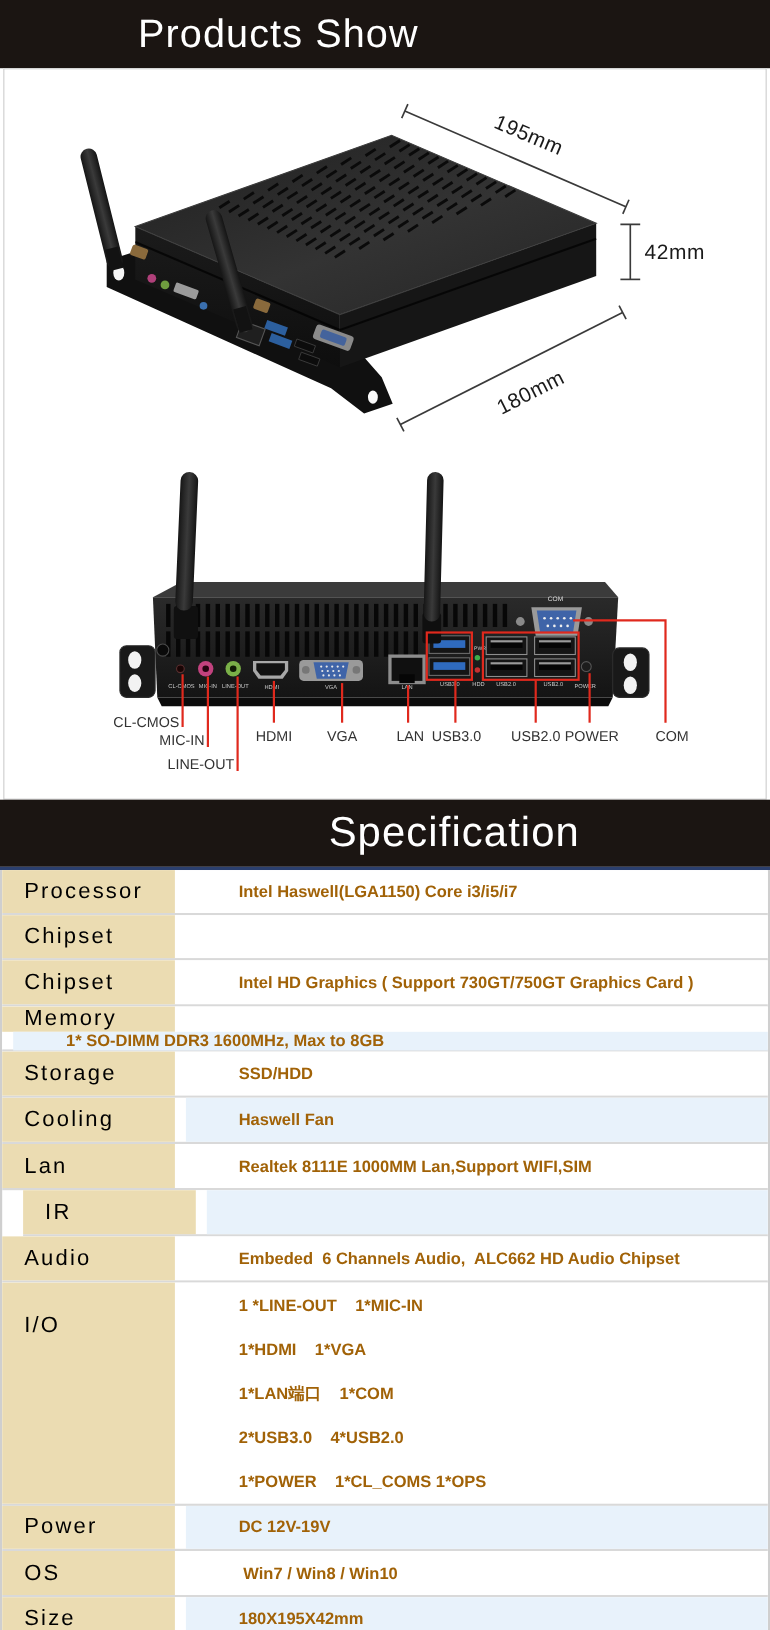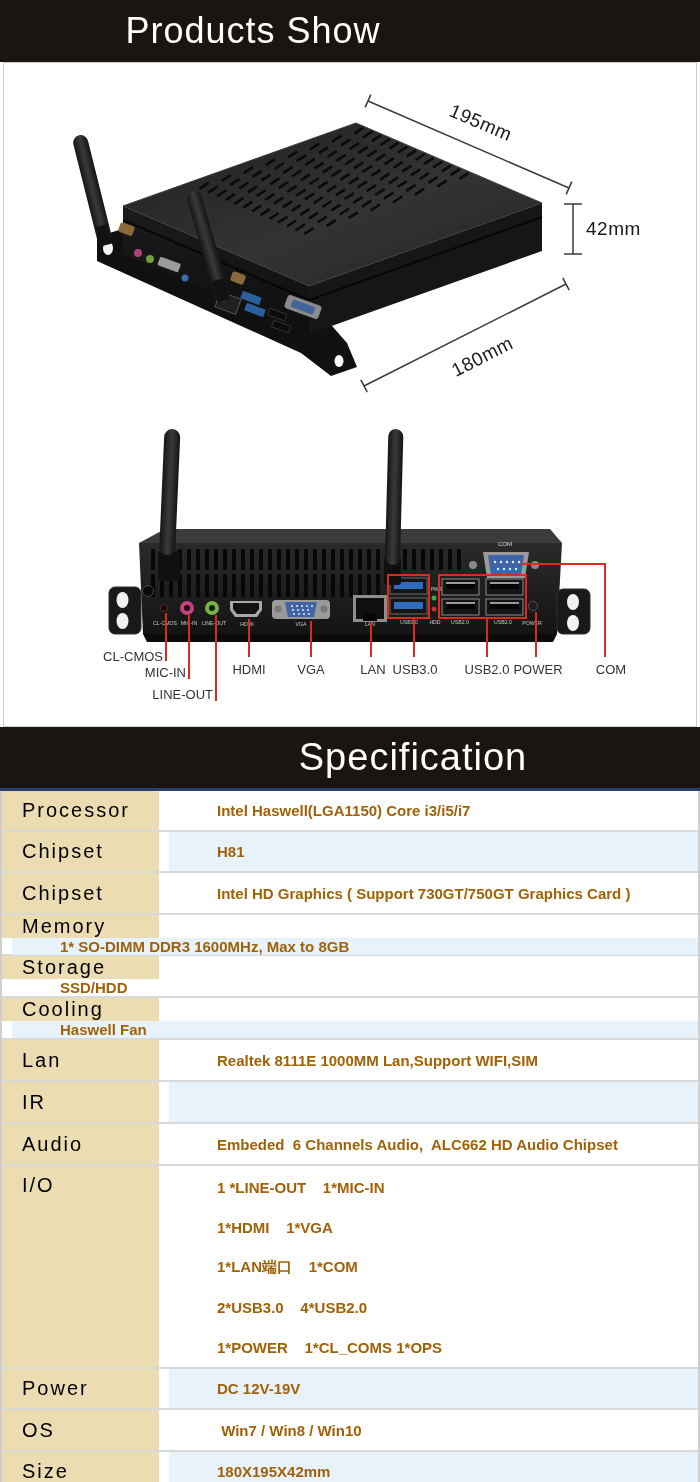--- a/index.html
+++ b/index.html
@@ -14,21 +14,21 @@
     border:1px solid #cccccc;box-sizing:border-box;}
   .photos svg{display:block;}
   
   .spec-table{position:absolute;left:0;top:791px;width:700px;border-left:2px solid #cfcfcf;border-right:2px solid #cfcfcf;box-sizing:border-box;}
   .spec-row{display:flex;border-bottom:2px solid #d9d9d9;background:#fff;}
   .spec-label{width:157px;min-width:157px;background:#ebdcb2;display:flex;align-items:center;
     padding-left:20px;box-sizing:border-box;font-size:20px;letter-spacing:2px;color:#000000;}
   .spec-value{flex:1;margin-left:10px;display:flex;flex-direction:column;justify-content:center;
     padding-left:48px;box-sizing:border-box;font-size:15px;font-weight:600;color:#a16207;white-space:pre-wrap;}
   .spec-row.shaded .spec-value{background:#e8f2fb;}
-  .spec-row.multi .spec-label{align-items:flex-start;padding-top:8px;}
+  .spec-row.multi .spec-label{align-items:flex-start;padding-top:28px;}
   .io-line{height:40px;display:flex;align-items:center;white-space:pre-wrap;text-align:center;}
   .ann-label{fill:#333333;font-size:13px;font-family:"Liberation Sans",sans-serif;}
   .micro-label{fill:#c8c8c8;font-size:5.2px;font-family:"Liberation Sans",sans-serif;}
   .dim-text{fill:#1a1a1a;font-size:19px;letter-spacing:.5px;font-family:"Liberation Sans",sans-serif;}
 </style>
 </head>
 <body>
 
 <div class="page">
 
@@ -429,43 +429,42 @@
   <div class="black-bar bar-spec">Specification</div>
   <div class="navy-line"></div>
 
   <div class="spec-table" id="spec-table">
       <div class="spec-row" style="height: 39px;">
         <div class="spec-label">Processor</div>
         <div class="spec-value">Intel Haswell(LGA1150) Core i3/i5/i7</div>
       </div>
       <div class="spec-row shaded" style="height: 39px;">
         <div class="spec-label">Chipset</div>
-        <div class="spec-value">H81</div>
       </div>
       <div class="spec-row" style="height: 40px;">
         <div class="spec-label">Chipset</div>
         <div class="spec-value">Intel HD Graphics ( Support 730GT/750GT Graphics Card )</div>
       </div>
       <div class="spec-row shaded" style="height: 39px; flex-direction: column;">
         <div class="spec-label">Memory</div>
         <div class="spec-value">1* SO-DIMM DDR3 1600MHz, Max to 8GB</div>
       </div>
-      <div class="spec-row" style="height: 40px; flex-direction: column;">
+      <div class="spec-row" style="height: 40px;">
         <div class="spec-label">Storage</div>
         <div class="spec-value">SSD/HDD</div>
       </div>
-      <div class="spec-row shaded" style="height: 40px; flex-direction: column;">
+      <div class="spec-row shaded" style="height: 40px;">
         <div class="spec-label">Cooling</div>
         <div class="spec-value">Haswell Fan</div>
       </div>
       <div class="spec-row" style="height: 40px;">
         <div class="spec-label">Lan</div>
         <div class="spec-value">Realtek 8111E 1000MM Lan,Support WIFI,SIM</div>
       </div>
-      <div class="spec-row shaded" style="height: 40px;">
+      <div class="spec-row shaded" style="height: 40px; margin-left: 19px;">
         <div class="spec-label">IR</div>
         <div class="spec-value"></div>
       </div>
       <div class="spec-row" style="height: 40px;">
         <div class="spec-label">Audio</div>
         <div class="spec-value">Embeded  6 Channels Audio,  ALC662 HD Audio Chipset</div>
       </div>
       <div class="spec-row multi" style="height: 201px;">
         <div class="spec-label">I/O</div>
         <div class="spec-value" style="justify-content: flex-start; padding-top: 2px;"><div class="io-line">1 *LINE-OUT    1*MIC-IN</div><div class="io-line">1*HDMI    1*VGA</div><div class="io-line">1*LAN端口    1*COM</div><div class="io-line">2*USB3.0    4*USB2.0</div><div class="io-line">1*POWER    1*CL_COMS 1*OPS</div></div>

